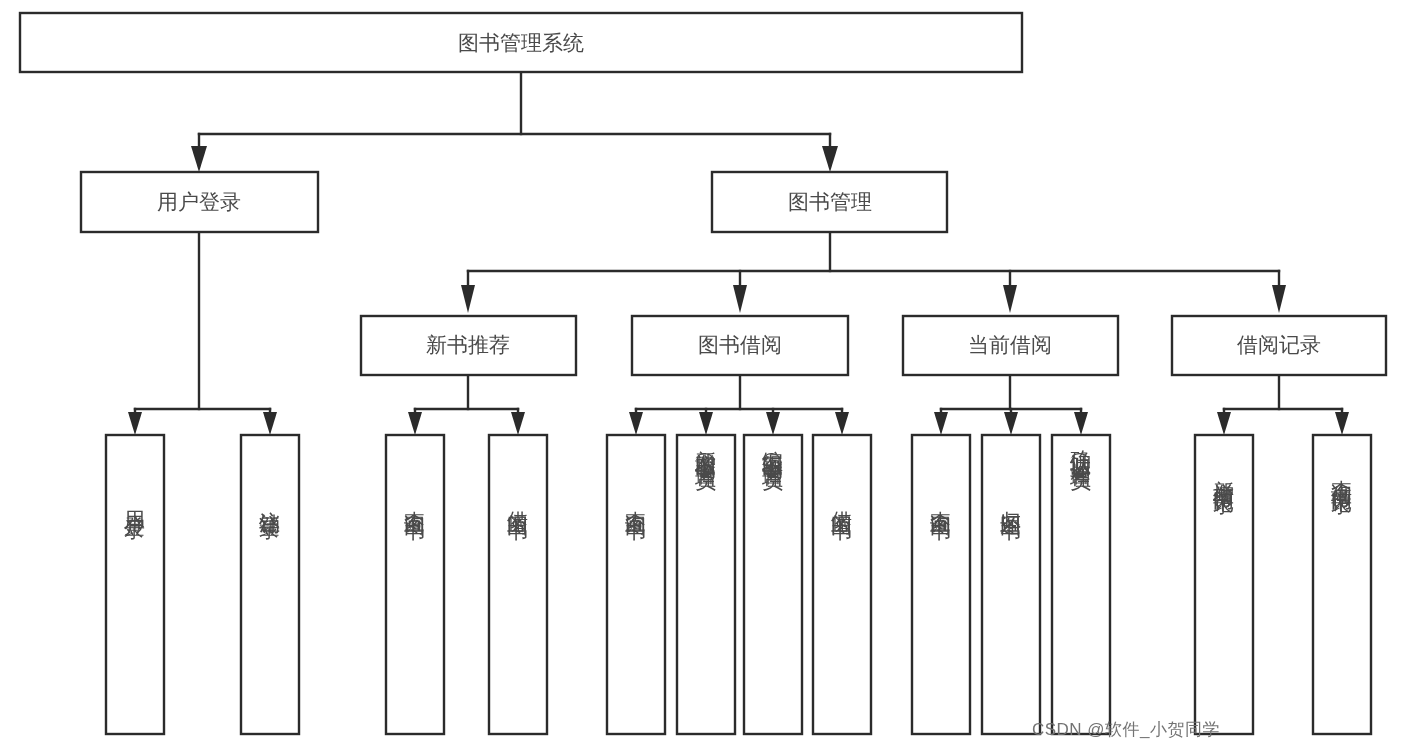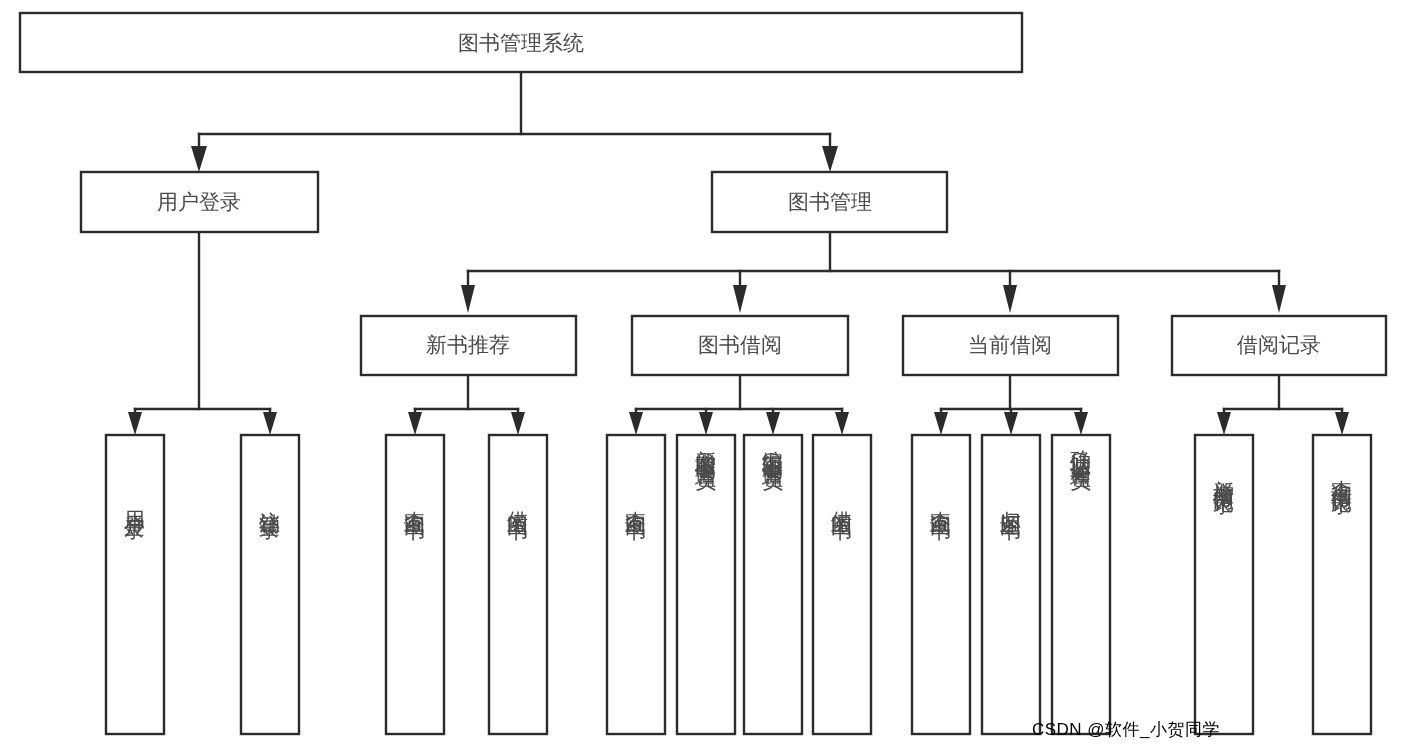--- a/index.html
+++ b/index.html
@@ -59,21 +59,21 @@
     letter-spacing: 3px;
     text-anchor: middle;
     white-space: pre;
   }
   .watermark {
     position: absolute;
     right: 12px;
     bottom: 6px;
     font-family: "Liberation Sans", "DejaVu Sans", sans-serif;
     font-size: 17px;
-    color: #000000;
+    color: #737373;
     letter-spacing: 0.5px;
     user-select: none;
     pointer-events: none;
   }
 </style>
 </head>
 <body>
 
 <div id="diagram-root">
 

